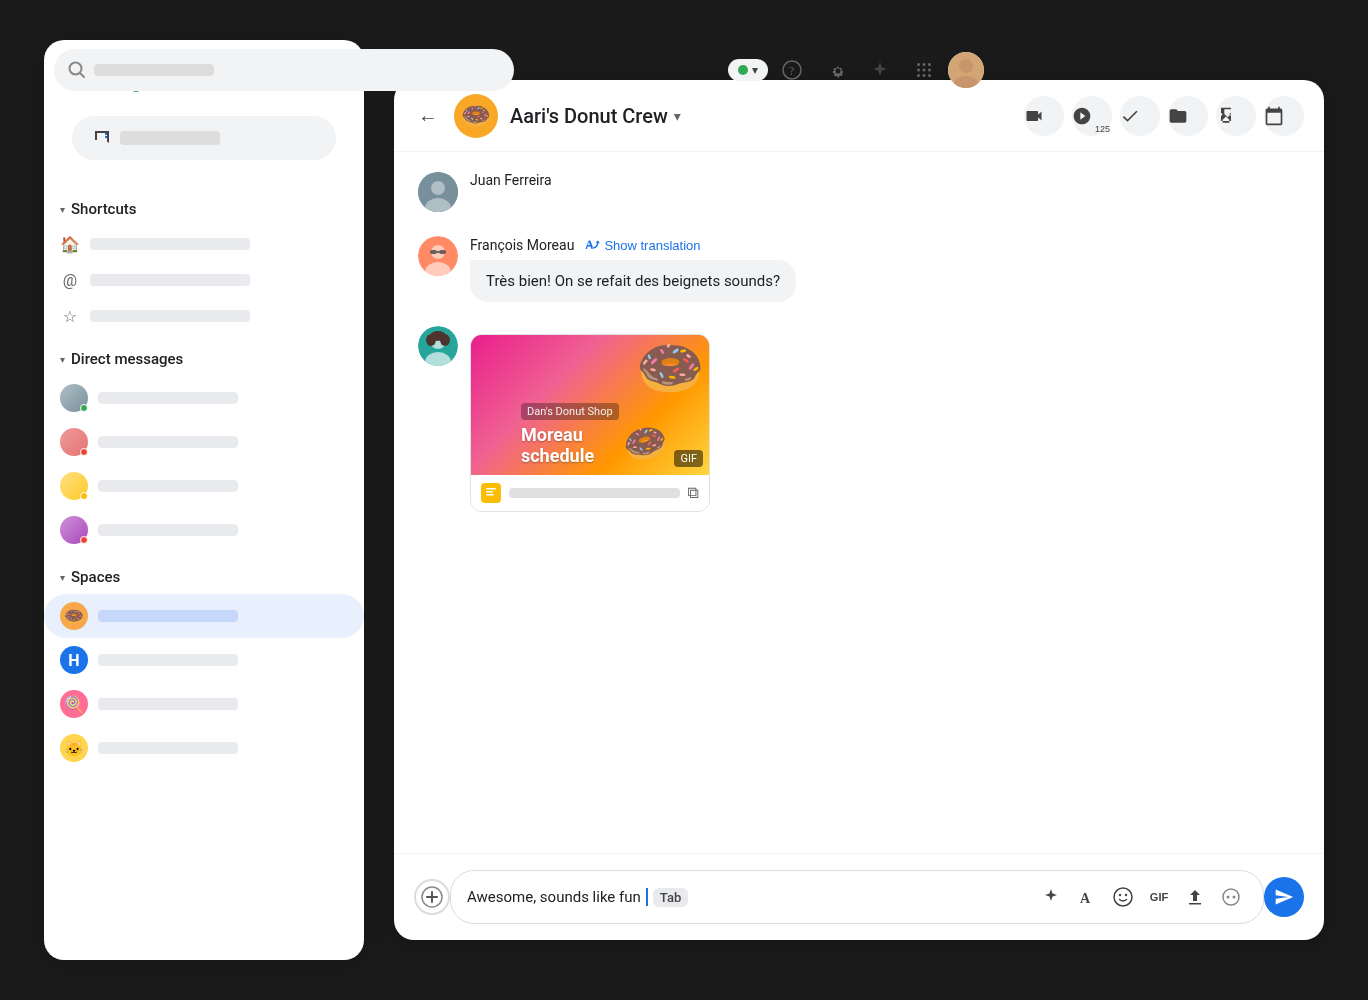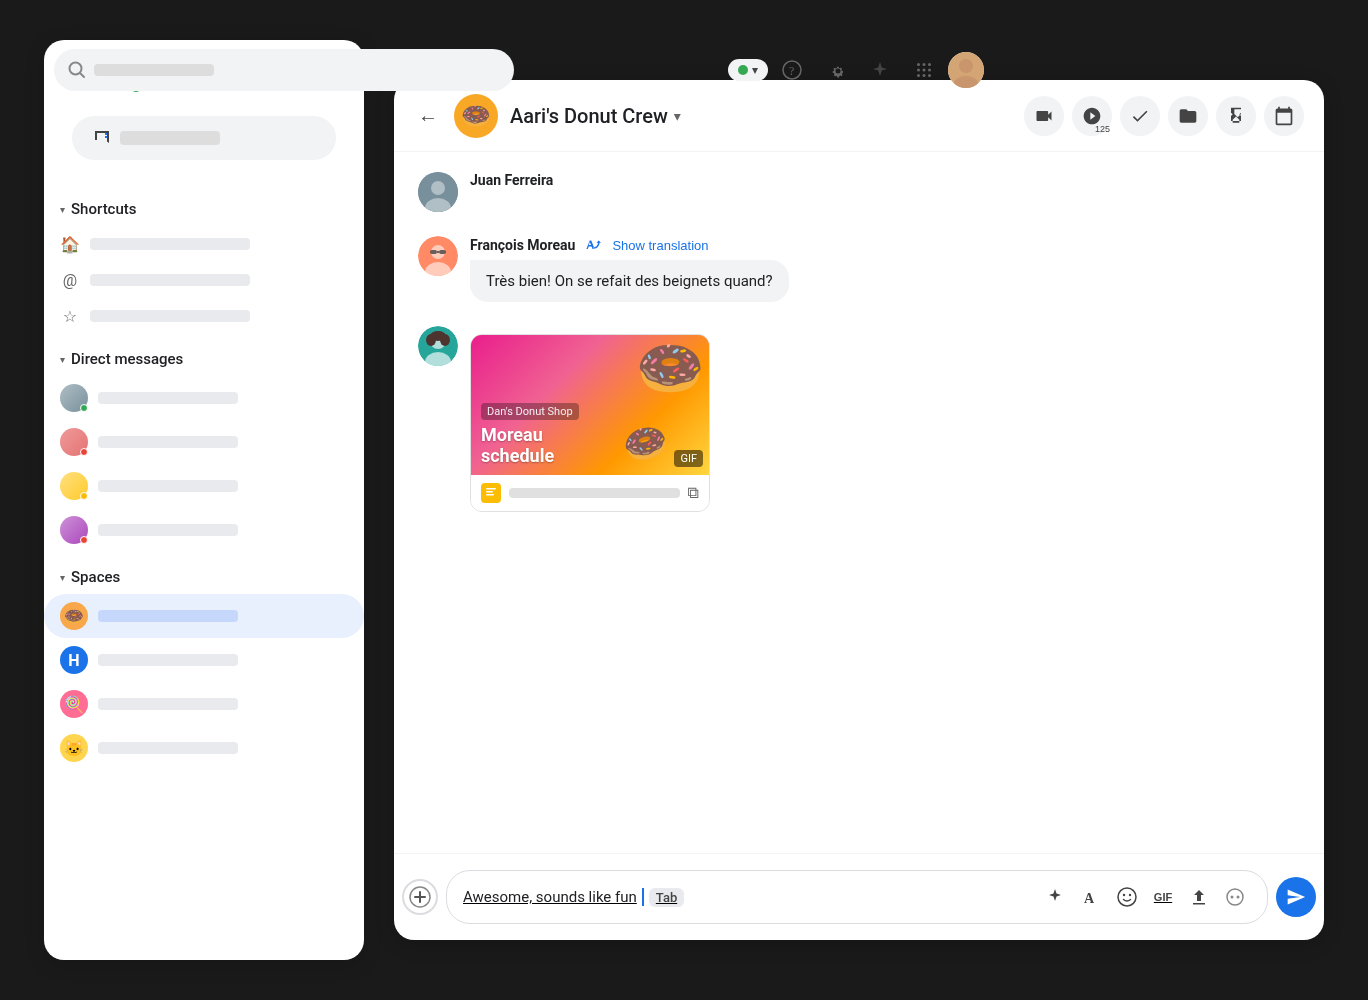--- a/index.html
+++ b/index.html
@@ -217,21 +217,21 @@
       display: flex;
       align-items: center;
       gap: 8px;
     }
     .header-action-btn {
       width: 40px;
       height: 40px;
       border-radius: 50%;
       display: flex;
       align-items: center;
-      justify-content: center;
+      justify-content: flex-start;
       background: #f1f3f4;
       border: none;
       cursor: pointer;
       font-size: 18px;
       color: #444;
     }
     
     .messages-area {
       flex: 1;
       overflow-y: auto;
@@ -255,27 +255,27 @@
       flex: 1;
     }
     .message-sender-row {
       display: flex;
       align-items: center;
       gap: 8px;
       margin-bottom: 6px;
     }
     .message-sender {
       font-size: 14px;
-      font-weight: 700;
+      font-weight: 400;
       color: #202124;
     }
     .translate-btn {
       display: flex;
       align-items: center;
-      gap: 11px;
+      gap: 4px;
       color: #1a73e8;
       font-size: 13px;
       cursor: pointer;
       background: none;
       border: none;
     }
     .message-bubble {
       background: #f1f3f4;
       border-radius: 0 18px 18px 18px;
       padding: 12px 16px;
@@ -357,27 +357,25 @@
     }
     .card-copy-btn {
       font-size: 16px;
       color: #666;
       cursor: pointer;
       background: none;
       border: none;
     }
     
     .input-area {
-      padding: 16px 8px;
+      padding: 16px 20px;
       border-top: 1px solid #f1f3f4;
       display: flex;
       align-items: center;
-      gap: 8px;
       flex-shrink: 0;
-      text-decoration: underline;
     }
     .add-btn {
       width: 36px;
       height: 36px;
       border-radius: 50%;
       border: 2px solid #dadce0;
       background: none;
       display: flex;
       align-items: center;
       justify-content: center;
@@ -649,21 +647,21 @@
           <div class="message-sender-row">
             <span class="message-sender">François Moreau</span>
             <button class="translate-btn">
               <svg width="18" height="18" viewBox="0 0 24 24" fill="#1a73e8">
                 <path d="M12.65 17.48l-1.31-3.43H7.66l-1.31 3.43H4.5L8.96 6h2.12l4.42 11.48h-1.85zm-3.48-9.41l-1.49 4.06h2.98l-1.49-4.06zM21 6l-3 3h2c0 3.31-2.69 6-6 6v2c4.41 0 8-3.59 8-8h2l-3-3z"></path>
               </svg>
               <span>Show translation</span>
             </button>
           </div>
           <div class="message-bubble">
-            <span>Très bien! On se refait des beignets quand?</span>
+            <span>Très bien! On se refait des beignets sounds?</span>
           </div>
         </div>
       </div>
 
       <div class="message-group">
         <div class="message-avatar" style="overflow:hidden;">
           <svg width="40" height="40" viewBox="0 0 40 40">
             <circle cx="20" cy="20" r="20" fill="#26a69a"></circle>
             <circle cx="20" cy="15" r="8" fill="#b2dfdb"></circle>
             <ellipse cx="20" cy="36" rx="13" ry="10" fill="#b2dfdb"></ellipse>
@@ -675,21 +673,21 @@
         </div>
         <div class="message-content">
 
           <div class="donut-card image-card">
             <div class="donut-card-image">
 
               <div style="position:absolute; inset:0; background: linear-gradient(135deg, #e91e8c 0%, #f06292 35%, #ff9800 70%, #ffd740 100%);"></div>
 
               <div style="position:absolute; right:6px; top:6px; font-size:55px; line-height:1;">🍩</div>
               <div style="position:absolute; right:42px; bottom:10px; font-size:36px; transform:rotate(-15deg);">🍩</div>
-              <div style="position:relative; z-index:2; padding: 8px 10px; width:100%;">
+              <div style="position:relative; z-index:2; padding: 8px 10px; width:100%;margin-left:40px;">
                 <div class="donut-shop-label">Dan's Donut Shop</div>
                 <div class="donut-card-title">
                   <span>Moreau</span><br>
                   <span>schedule</span>
                 </div>
               </div>
               <div class="gif-badge">GIF</div>
             </div>
             <div class="card-footer">
               <div class="card-icon">

